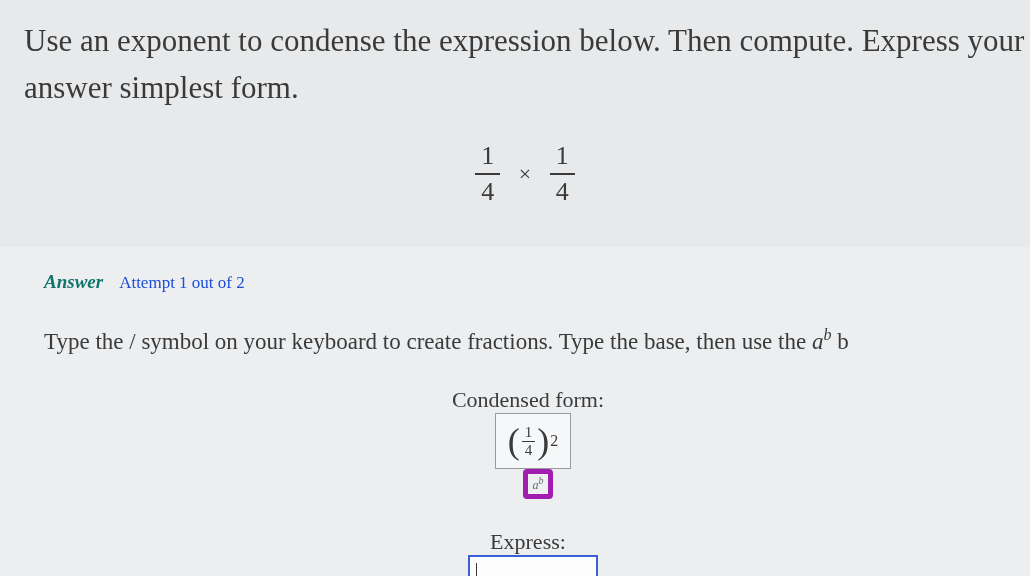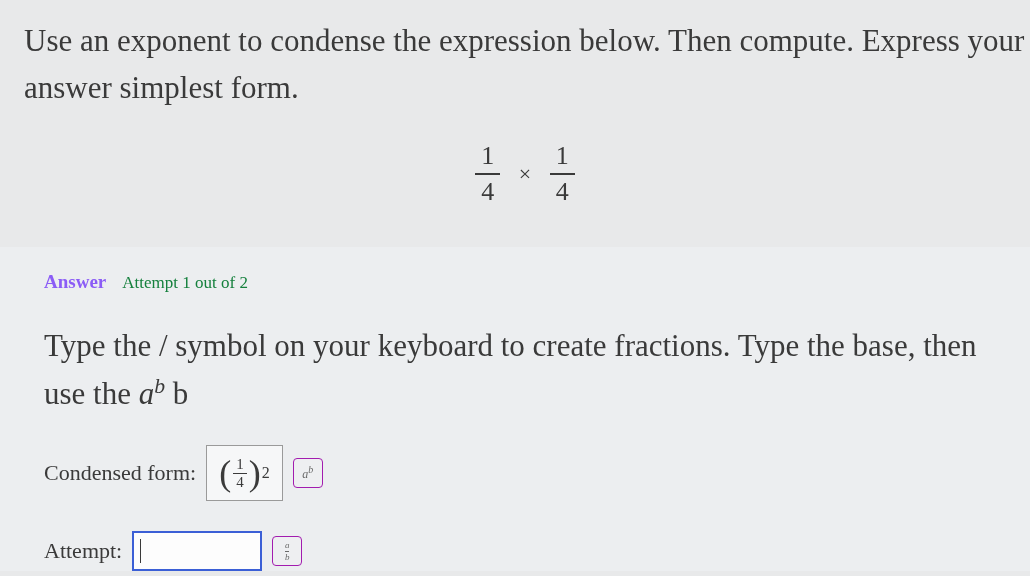--- a/index.html
+++ b/index.html
@@ -55,44 +55,46 @@
       margin-right: -4px;
       padding-left: 44px;
       padding-right: 8px;
     }
     .answer-header {
       margin-bottom: 30px;
     }
     .answer-label {
       font-size: 19px;
       font-weight: bold;
-      color: #8b5cf6;
+      color: #0f766e;
       margin-right: 12px;
+      font-style: italic;
     }
     .attempt {
       font-size: 17px;
-      color: #15803d;
+      color: #1d4ed8;
     }
     .hint {
-      font-size: 31px;
+      font-size: 23px;
       line-height: 1.5;
       color: #3a3a3a;
       margin-bottom: 28px;
     }
     .ab-sup {
       font-style: italic;
     }
     .ab-sup sup {
       font-size: 0.7em;
     }
     .form-row {
       display: flex;
       align-items: center;
       margin-bottom: 30px;
       font-size: 22px;
+      flex-direction: column;
     }
     .form-label {
       margin-right: 10px;
     }
     .math-box {
       border: 1.5px solid #9a9a9a;
       background: #f6f7f8;
       padding: 6px 12px;
       display: inline-flex;
       align-items: center;
@@ -118,21 +120,21 @@
     .math-box .small-fraction .sden {
       display: block;
       padding: 0 3px;
     }
     .math-box .exponent {
       font-size: 16px;
       vertical-align: super;
       margin-left: 1px;
     }
     .tool-btn {
-      border: 1px solid #a21caf;
+      border: 5px solid #a21caf;
       background: #eeeff1;
       border-radius: 4px;
       width: 30px;
       height: 30px;
       display: inline-flex;
       align-items: center;
       justify-content: center;
       margin-left: 10px;
       font-size: 12px;
       font-style: italic;
@@ -208,21 +210,21 @@
       </span>
       <span class="paren">)</span>
       <span class="exponent">2</span>
     </span>
     <span class="tool-btn">
       <span><span>a</span><sup>b</sup></span>
     </span>
   </div>
 
   <div class="form-row">
-    <span class="form-label">Attempt:</span>
+    <span class="form-label">Express:</span>
     <span class="answer-input-box">
       <span class="cursor"></span>
       <span></span>
     </span>
     <span class="tool-btn">
       <span class="tool-frac">
         <span class="tnum">a</span>
         <span class="tden">b</span>
       </span>
     </span>

